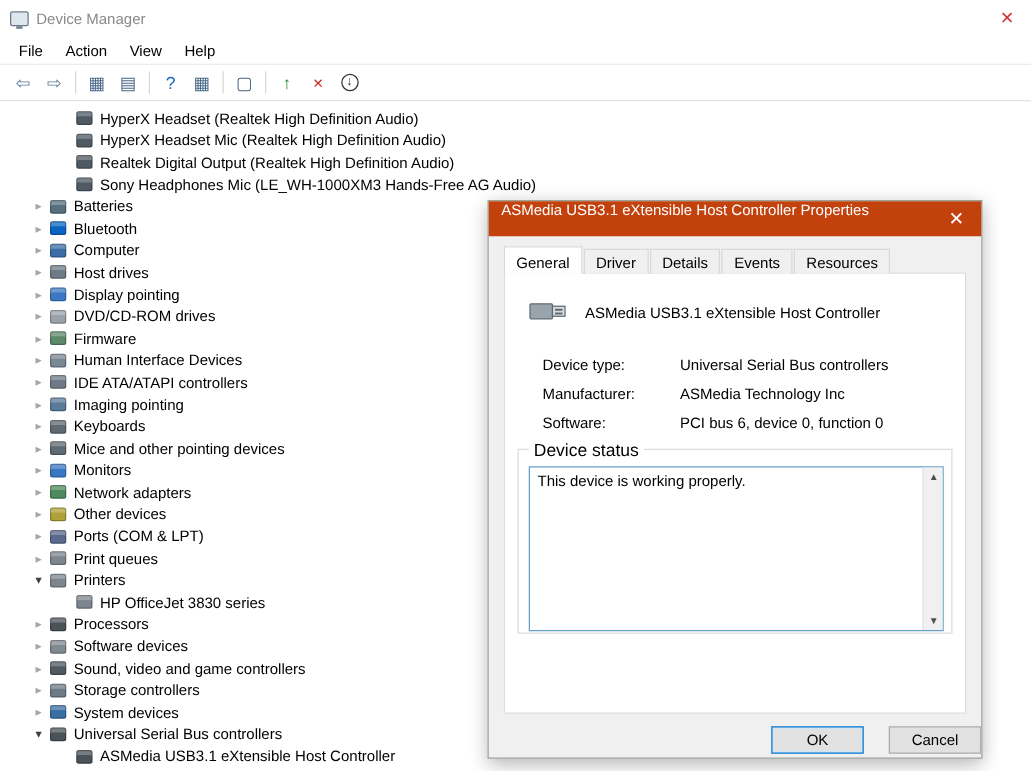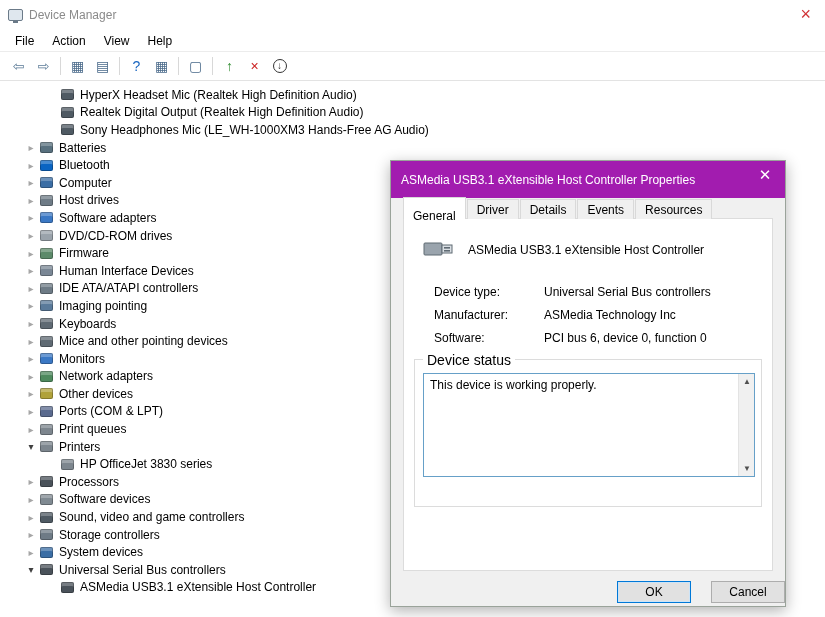--- a/index.html
+++ b/index.html
@@ -31,37 +31,37 @@
   .expander { width:14px; text-align:center; font-size:10px; margin-right:2px; }
   .expander.collapsed { color:#a6a6a6; }
   .expander.expanded { color:#404040; }
   .ticon { width:13px; height:11px; border-radius:2px; margin-right:6px; flex:none;
     box-shadow:inset 0 0 0 1px rgba(0,0,0,.25), inset 0 4px rgba(255,255,255,.25); }
   .tlabel { font-size:12px; }
 
   
   .dialog { position:absolute; left:390px; top:160px; width:396px; height:447px; background:#f0f0f0;
     border:1px solid #9aa39a; box-shadow:0 4px 14px rgba(0,0,0,.30); }
-  .dlg-titlebar { height:37px; background:#a21caf; color:#fff; display:flex; align-items:center; padding-left:10px; position:relative; }
+  .dlg-titlebar { height:28px; background:#c2410c; color:#fff; display:flex; align-items:flex-start; padding-left:10px; position:relative; }
   .dlg-title { font-size:12px; }
   .dlg-close { position:absolute; right:0; top:0; width:40px; height:28px; display:flex; align-items:center; justify-content:center;
     color:#fff; font-size:15px; }
   .dlg-tabs { position:absolute; left:12px; top:38px; display:flex; height:20px; z-index:2; }
   .tab { padding:3px 9px 2px; border:1px solid #d9d9d9; border-bottom:none; background:#f0f0f0; font-size:12px; margin-right:1px; }
-  .tab.active { background:#fff; margin-top:-2px; padding-top:11px; position:relative; z-index:3; }
+  .tab.active { background:#fff; margin-top:-2px; padding-top:5px; position:relative; z-index:3; }
   .dlg-panel { position:absolute; left:12px; top:57px; width:370px; height:353px; background:#fff; border:1px solid #dcdcdc; z-index:1; }
 
   .usb-icon { position:absolute; left:18px; top:18px; }
   .dev-name { position:absolute; left:64px; top:24px; }
   .fld-label { position:absolute; left:30px; }
   .fld-value { position:absolute; left:140px; }
 
   .groupbox { position:absolute; left:10px; top:140px; width:348px; height:148px; border:1px solid #dcdcdc; }
   .group-legend { position:absolute; top:-8px; left:8px; background:#fff; padding:0 4px; font-size:14px; }
-  .status-box { position:absolute; left:8px; top:13px; width:332px; height:104px; background:#fff; border:1px solid #66a0c8; }
+  .status-box { position:absolute; left:8px; top:13px; width:332px; height:132px; background:#fff; border:1px solid #66a0c8; }
   .status-text { position:absolute; left:6px; top:4px; right:22px; font-size:12px; }
   .sb-rail { position:absolute; right:0; top:0; bottom:0; width:16px; background:#f0f0f0; border-left:1px solid #e3e3e3; }
   .sb-arrow { position:absolute; left:0; width:16px; height:15px; display:flex; align-items:center; justify-content:center;
     color:#505050; font-size:8px; }
   .sb-up { top:0; } .sb-down { bottom:0; }
 
   .btn { position:absolute; top:420px; height:22px; width:74px; background:#e1e1e1; border:1px solid #adadad;
     display:flex; align-items:center; justify-content:center; font-size:12px; }
   .btn.ok { right:94px; border:1px solid #0078d7; box-shadow:0 0 0 1px #cde4f7 inset;text-align:center; }
   .btn.cancel { right:0; }
@@ -117,20 +117,24 @@
         <span class="tb-glyph" style="color: rgb(204, 34, 34);">×</span>
       </span>
       <span class="tb-btn">
         <span class="tb-glyph circle" style="color: rgb(51, 51, 51); border-color: rgb(51, 51, 51);">↓</span>
       </span>
     </div>
 
   <div class="tree">
       <div class="tree-row lvl2">
         <span class="ticon" style="background: rgb(79, 90, 99);"></span>
+        <span class="tlabel">HyperX Headset (Realtek High Definition Audio)</span>
+      </div>
+      <div class="tree-row lvl2">
+        <span class="ticon" style="background: rgb(79, 90, 99);"></span>
         <span class="tlabel">HyperX Headset Mic (Realtek High Definition Audio)</span>
       </div>
       <div class="tree-row lvl2">
         <span class="ticon" style="background: rgb(79, 90, 99);"></span>
         <span class="tlabel">Realtek Digital Output (Realtek High Definition Audio)</span>
       </div>
       <div class="tree-row lvl2">
         <span class="ticon" style="background: rgb(79, 90, 99);"></span>
         <span class="tlabel">Sony Headphones Mic (LE_WH-1000XM3 Hands-Free AG Audio)</span>
       </div>
@@ -150,21 +154,21 @@
         <span class="tlabel">Computer</span>
       </div>
       <div class="tree-row lvl1">
         <span class="expander collapsed">▸</span>
         <span class="ticon" style="background: rgb(110, 123, 134);"></span>
         <span class="tlabel">Host drives</span>
       </div>
       <div class="tree-row lvl1">
         <span class="expander collapsed">▸</span>
         <span class="ticon" style="background: rgb(59, 120, 196);"></span>
-        <span class="tlabel">Software adapters</span>
+        <span class="tlabel">Display pointing</span>
       </div>
       <div class="tree-row lvl1">
         <span class="expander collapsed">▸</span>
         <span class="ticon" style="background: rgb(154, 163, 171);"></span>
         <span class="tlabel">DVD/CD-ROM drives</span>
       </div>
       <div class="tree-row lvl1">
         <span class="expander collapsed">▸</span>
         <span class="ticon" style="background: rgb(92, 138, 106);"></span>
         <span class="tlabel">Firmware</span>

